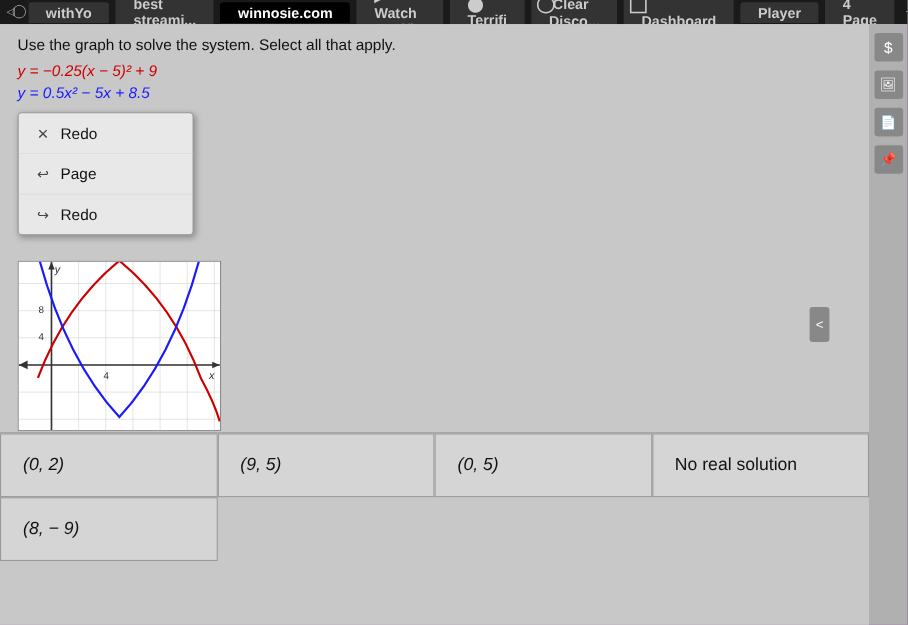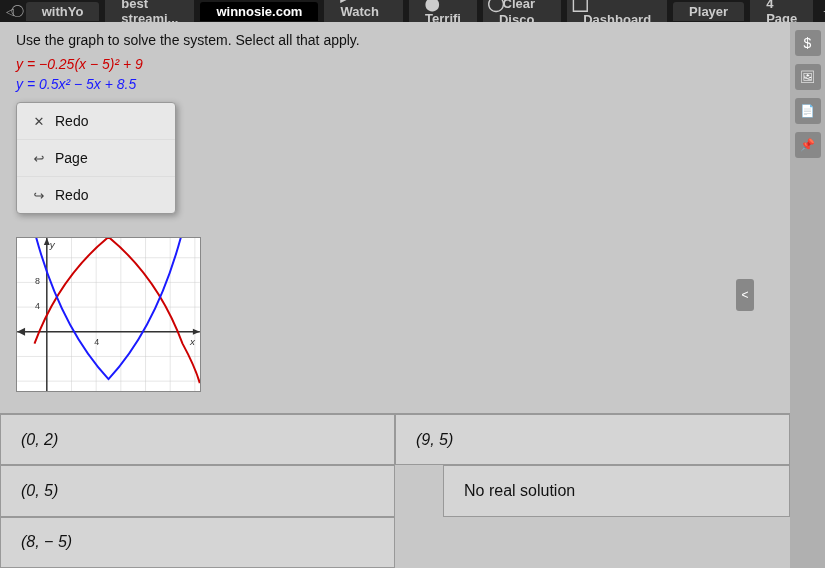--- a/index.html
+++ b/index.html
@@ -151,23 +151,23 @@
       width: 100%;
       height: 100%;
     }
 
     
     .answer-grid {
       position: absolute;
       left: 0;
       right: 0;
       bottom: 0;
-      height: 155px;
+      height: 175px;
       display: grid;
-      grid-template-columns: 1fr 1fr;
+      grid-template-columns: 1fr 1fr 1fr 1fr;
       grid-template-rows: 1fr 1fr 1fr;
       border-top: 1px solid #999;
       background: #c8c8c8;
     }
 
     .answer-cell {
       border: 1px solid #999;
       padding: 10px 20px;
       display: flex;
       align-items: center;
@@ -288,25 +288,25 @@
     <div class="answer-grid">
       <div class="answer-cell">
         <span>(0, 2)</span>
       </div>
       <div class="answer-cell">
         <span>(9, 5)</span>
       </div>
       <div class="answer-cell">
         <span>(0, 5)</span>
       </div>
-      <div class="answer-cell" style="font-style:normal;margin-left:48px;">
+      <div class="answer-cell" style="font-style:normal;">
         <span>No real solution</span>
       </div>
       <div class="answer-cell">
-        <span>(8, − 5)</span>
+        <span>(8, − 9)</span>
       </div>
     </div>
 
     <div class="collapse-btn">
       <span>&lt;</span>
     </div>
 
   </div>
 
   <div class="right-sidebar">

